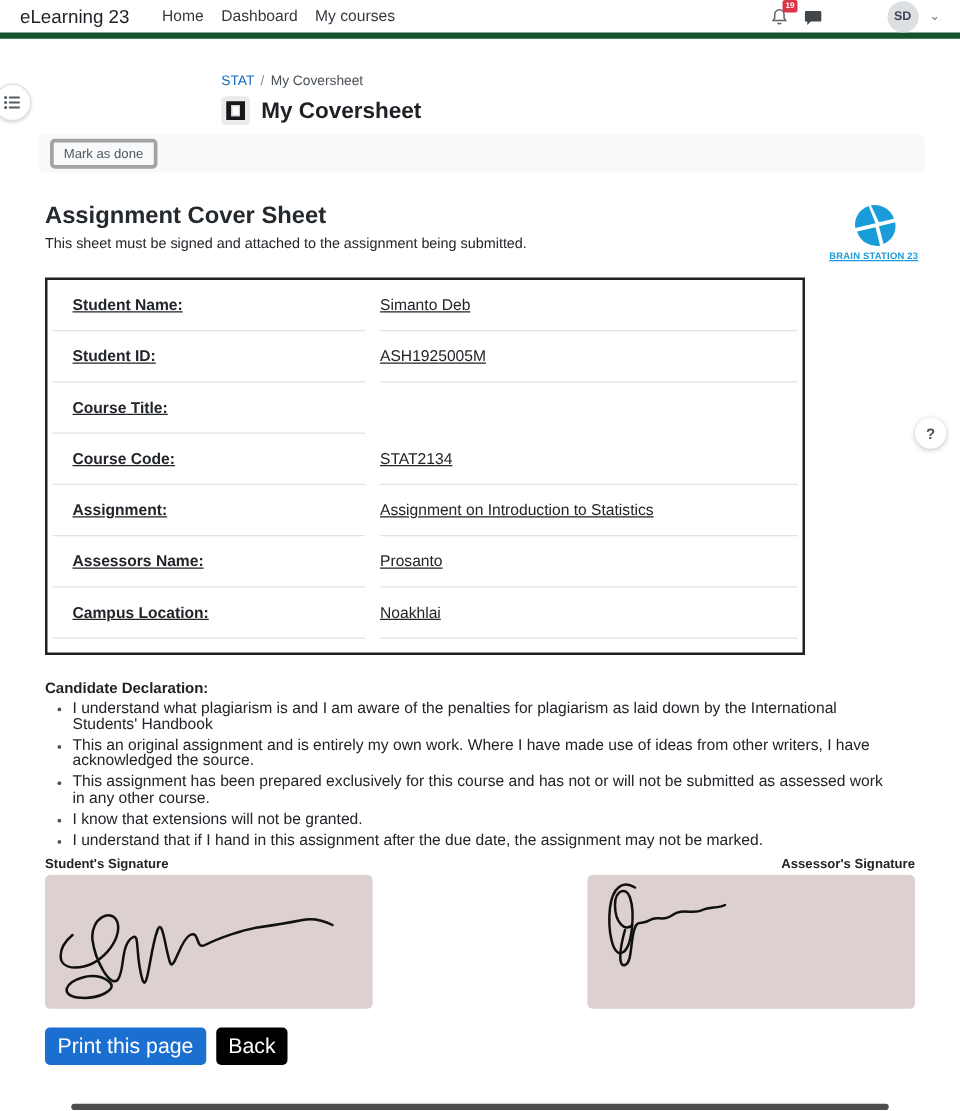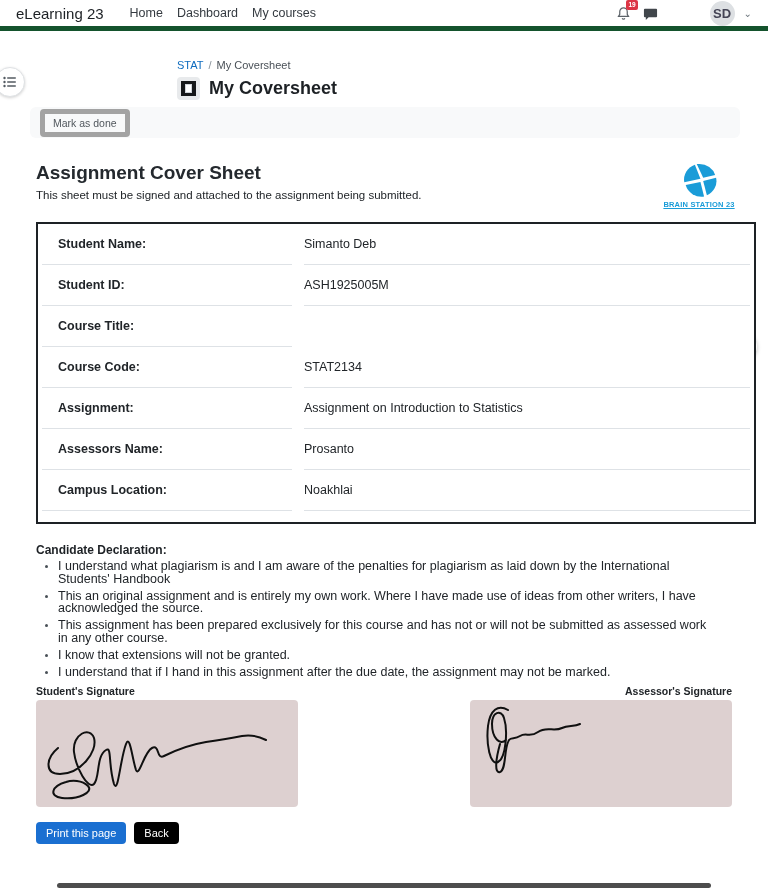--- a/index.html
+++ b/index.html
@@ -7,50 +7,50 @@
   .page { position:relative; width:768px; height:889px; overflow:hidden; background:#fff; }
 
   
   .navbar { position:absolute; top:0; left:0; right:0; height:31px; background:#fff; border-bottom:5px solid #14532d; display:flex; align-items:center; padding:0 16px; }
   .brand { font-size:15px; font-weight:500; color:#1d2125; }
   .nav-links { display:flex; gap:14px; margin-left:26px; }
   .nav-link { font-size:12.5px; color:#343a40; cursor:pointer; }
   .nav-right { margin-left:auto; display:flex; align-items:center; gap:9px; }
   .icon-btn { position:relative; width:18px; height:18px; display:flex; align-items:center; justify-content:center; cursor:pointer; }
   .badge { position:absolute; top:-4px; right:-5px; background:#dc3545; color:#fff; font-size:6.5px; line-height:1; padding:1.5px 2px; border-radius:2px; font-weight:bold; }
-  .avatar { width:25px; height:25px; border-radius:50%; background:#dde0e3; color:#445; font-size:13px; font-weight:bold; display:flex; align-items:center; justify-content:center; cursor:pointer;margin-left:41px; }
+  .avatar { width:25px; height:25px; border-radius:50%; background:#dde0e3; color:#445; font-size:10px; font-weight:bold; display:flex; align-items:center; justify-content:center; cursor:pointer;margin-left:41px; }
   .chevron { font-size:10px; color:#6c757d; cursor:pointer; }
 
   
   .drawer-toggle { position:absolute; left:-5px; top:67px; width:30px; height:30px; border-radius:50%; background:#fff; border:1px solid #dfe2e5; box-shadow:0 1px 3px rgba(0,0,0,.18); display:flex; align-items:center; justify-content:center; cursor:pointer; }
   .help-fab { position:absolute; right:11px; top:334px; width:25px; height:25px; border-radius:50%; background:#fff; box-shadow:0 1px 4px rgba(0,0,0,.25); display:flex; align-items:center; justify-content:center; font-size:12px; color:#495057; font-weight:bold; cursor:pointer; }
 
   
   .breadcrumb { position:absolute; left:177px; top:59px; font-size:11px; }
   .crumb-link { color:#0f6cbf; cursor:pointer; text-decoration:none; }
   .crumb-sep { color:#8a939b; margin:0 5px; }
   .crumb-current { color:#495057; }
   .titlebar { position:absolute; left:177px; top:77px; display:flex; align-items:center; gap:9px; }
   .activity-icon { width:23px; height:23px; border-radius:4px; background:#e8eaec; display:flex; align-items:center; justify-content:center; }
   .activity-icon .inner { width:15px; height:15px; background:#16181a; display:flex; align-items:center; justify-content:center; }
   .activity-icon .doc { width:7px; height:9px; background:#fff; border:1px solid #cfd4d9; }
   .page-title { font-size:18px; font-weight:bold; color:#1d2125; }
 
   
   .completion-strip { position:absolute; left:30px; top:107px; width:710px; height:31px; background:#f8f9fa; border-radius:6px; display:flex; align-items:center; padding:0 10px; }
-  .mark-done-btn { font-size:10.5px; color:#51575d; background:transparent; border:5px solid #a3a3a3; border-radius:4px; padding:3px 8px; cursor:pointer; font-family:inherit; }
+  .mark-done-btn { font-size:10.5px; color:#51575d; background:transparent; border:3px solid #a3a3a3; border-radius:4px; padding:3px 8px; cursor:pointer; font-family:inherit; }
 
   
   .cs-head-title { position:absolute; left:36px; top:162px; font-size:19px; font-weight:bold; color:#24292e; }
   .cs-head-sub { position:absolute; left:36px; top:189px; font-size:11.5px; color:#212529; }
   .logo { position:absolute; left:664px; top:163px; width:70px; display:flex; flex-direction:column; align-items:center; }
   .logo-text { font-size:7.5px; font-weight:bold; letter-spacing:.2px; margin-top:2px; white-space:nowrap;text-decoration:underline; }
 
   
-  .cs-table { position:absolute; left:36px; top:222px; width:720px; height:302px; border:2px solid #1d2125; background:#fff; padding:0 4px 12px 4px; }
+  .cs-table { position:absolute; left:36px; top:222px; width:608px; height:302px; border:2px solid #1d2125; background:#fff; padding:0 4px 12px 4px;text-decoration:underline; }
   .cs-row { display:flex; height:41px; }
   .cs-cell { display:flex; align-items:center; border-bottom:1px solid #dee2e6; }
   .cs-cell.label { width:250px; margin-right:12px; padding-left:16px; font-weight:bold; font-size:12.5px; color:#212529; }
   .cs-cell.value { flex:1; font-size:12.5px; color:#212529;text-align:center; }
 
   
   .decl-title { position:absolute; left:36px; top:543px; font-size:12px; font-weight:bold; color:#1d2125; }
   .decl-list { position:absolute; left:58px; top:560px; width:660px; list-style:disc; }
   .decl-list li { font-size:12.5px; color:#212529; margin-bottom:4.5px; line-height:1.0; }
   .decl-list li::marker { color:#495057; font-size:10px; }
@@ -59,21 +59,21 @@
   .sig-label { position:absolute; top:685px; font-size:10.5px; font-weight:bold; color:#212529; }
   .sig-label.left { left:36px; }
   .sig-label.right { right:36px; text-align:right; }
   .sig-box { position:absolute; top:700px; width:262px; height:107px; background:#ddd0d0; border-radius:4px; }
   .sig-box.left { left:36px; }
   .sig-box.right { left:470px; }
   .sig-box svg { width:100%; height:100%; }
 
   
   .actions { position:absolute; left:36px; top:822px; display:flex; gap:8px; }
-  .btn { font-size:11px; color:#fff; border:none; border-radius:4px; padding:5px 10px; cursor:pointer; font-family:inherit; }
+  .btn { font-size:17px; color:#fff; border:none; border-radius:4px; padding:5px 10px; cursor:pointer; font-family:inherit; }
 
   
   .hscroll-thumb { position:absolute; left:57px; top:883px; width:654px; height:5px; background:#4d4d4d; border-radius:3px; cursor:pointer; }
 </style>
 </head>
 <body>
 
 <div class="page">
 
   <div class="navbar">

